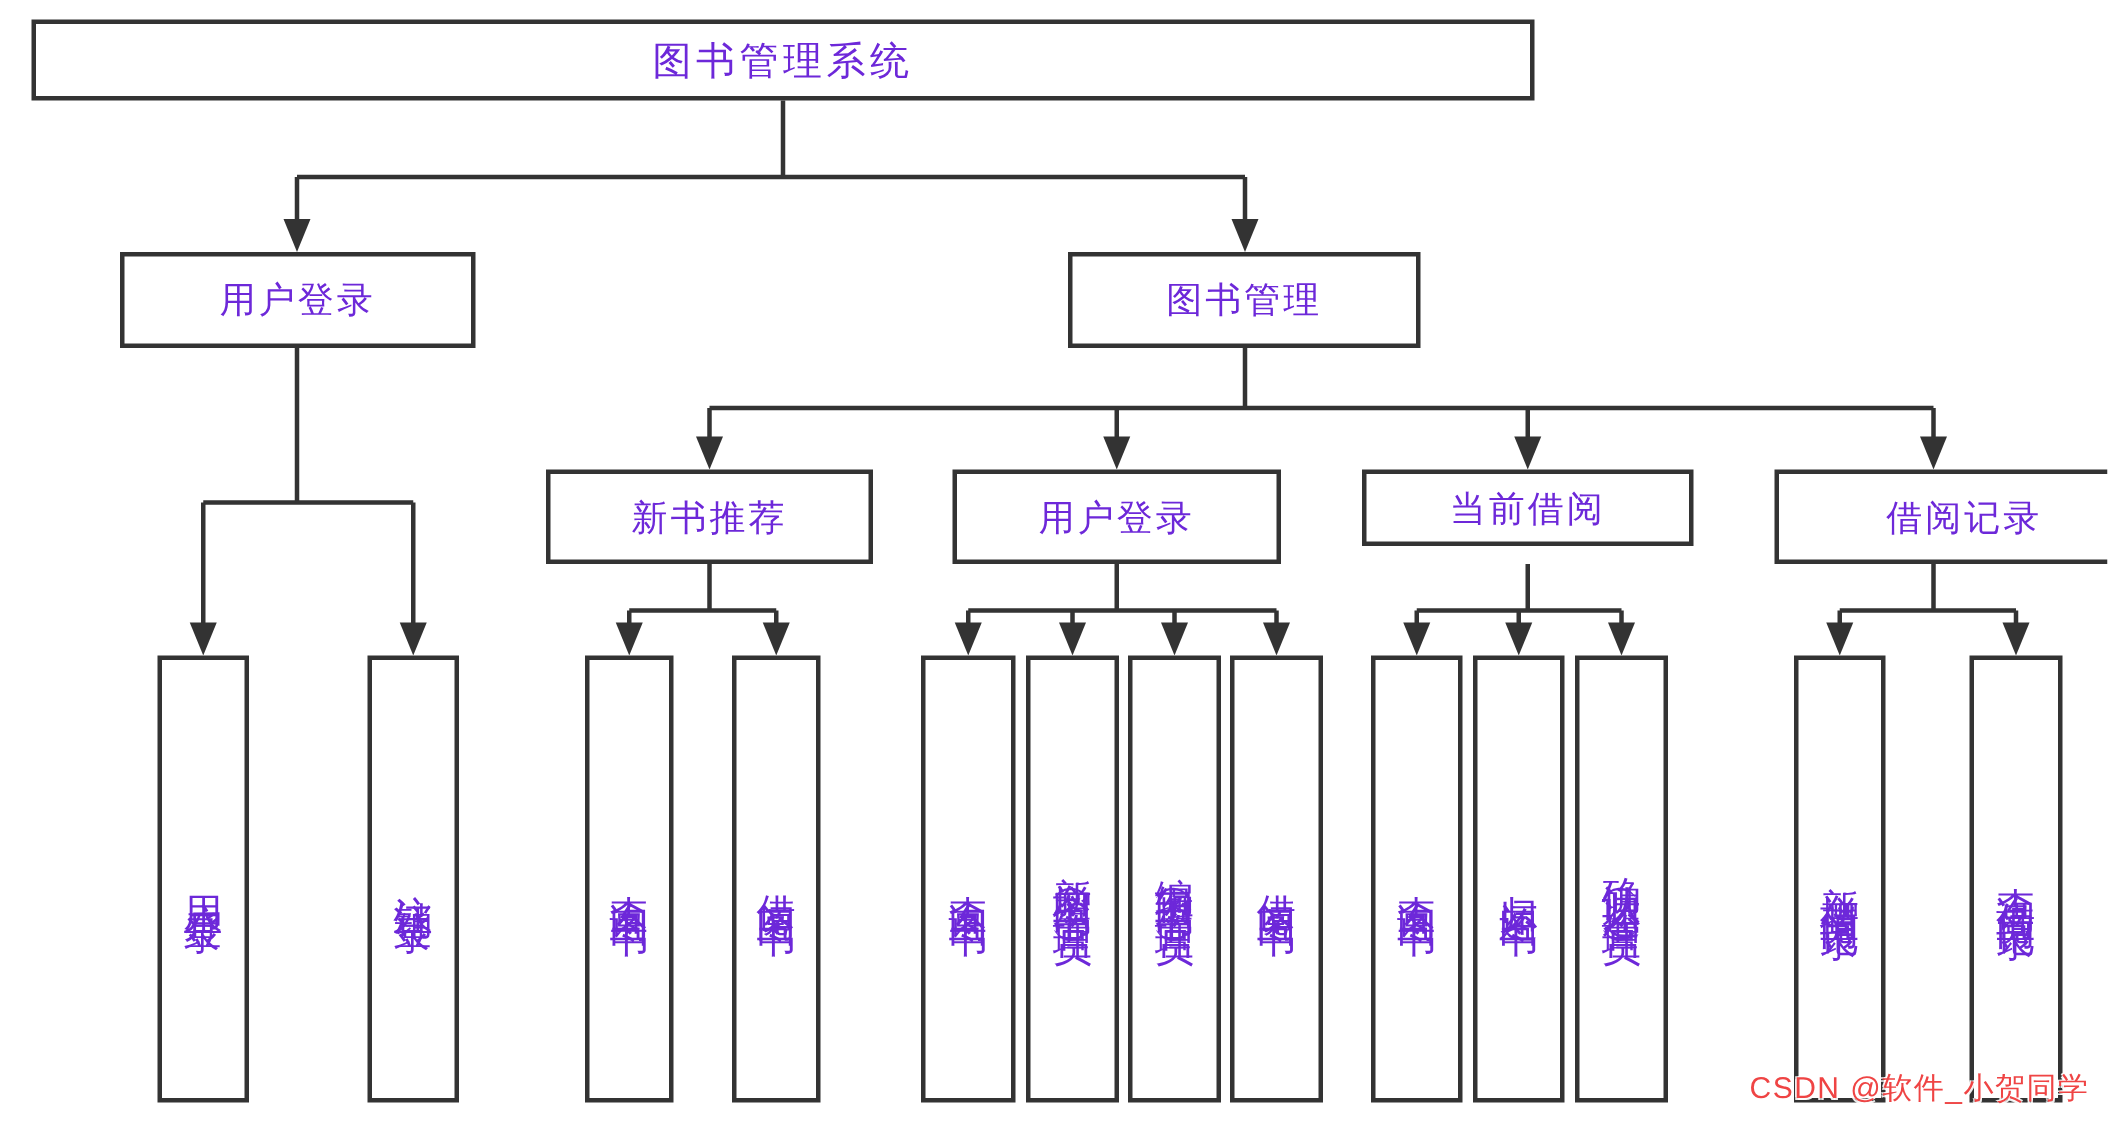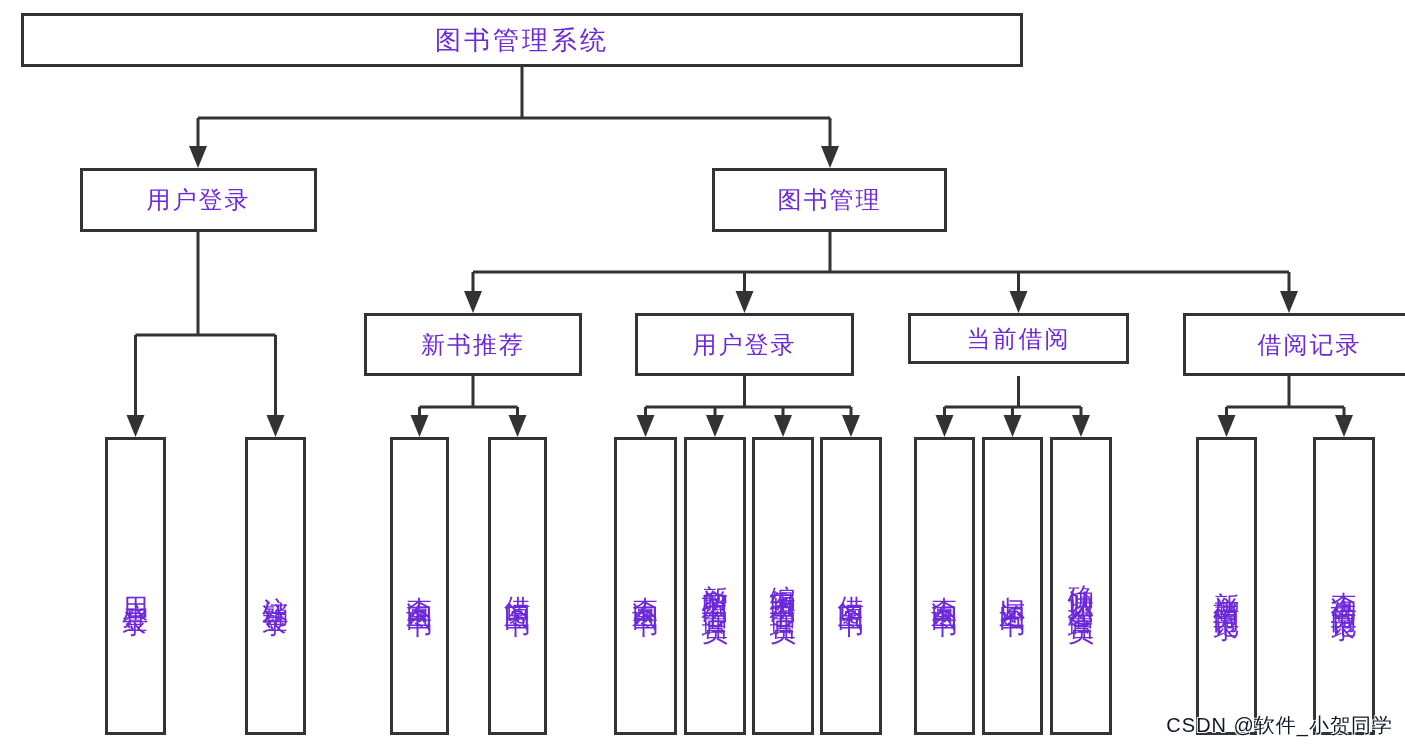--- a/index.html
+++ b/index.html
@@ -35,21 +35,21 @@
     letter-spacing: 5px;
     line-height: 1.1;
     white-space: nowrap;
   }
   .watermark {
     position: absolute;
     right: 12px;
     bottom: 8px;
     font-size: 20px;
     letter-spacing: 1px;
-    color: #0f172a;
+    color: #ef4444;
     text-shadow: -1px -1px 0 rgba(255,255,255,0.9), 1px 1px 0 rgba(255,255,255,0.9),
                  -1px 1px 0 rgba(255,255,255,0.9), 1px -1px 0 rgba(255,255,255,0.9);
     z-index: 5;
   }
 </style>
 </head>
 <body>
 
 <div class="canvas">
 

